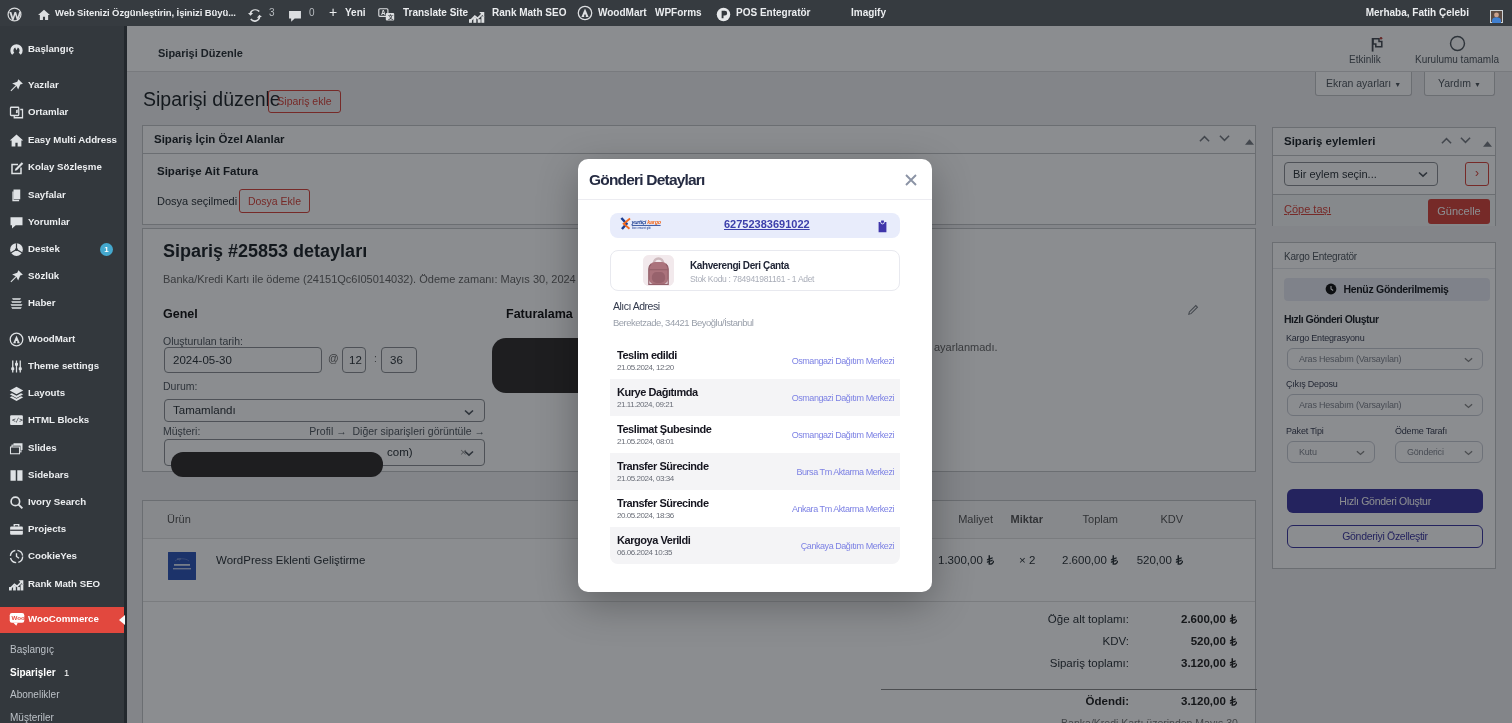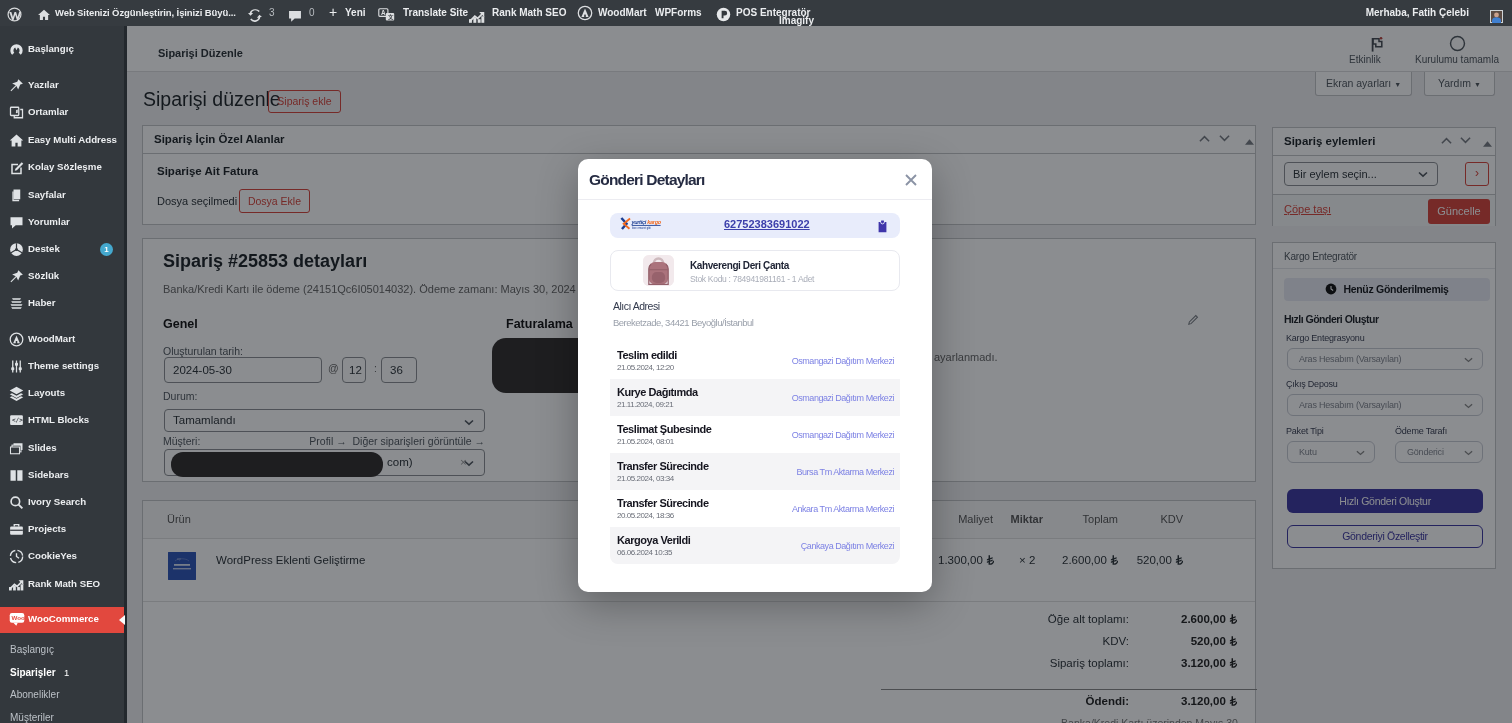--- a/index.html
+++ b/index.html
@@ -83,21 +83,21 @@
             </svg></span>
         <span class="sorters" style="left:1102px;top:10px;"><svg width="9" height="6" viewBox="0 0 10 6">
               <path d="M5 0 10 6H0z" fill="#787c82"></path>
             </svg></span>
       </div>
       <div class="abs" style="left:14px;top:39px;font-size:11.5px;font-weight:700;color:#1d2327;">Siparişe Ait Fatura</div>
       <div class="abs" style="left:14px;top:69px;font-size:11px;color:#2c3338;">Dosya seçilmedi</div>
       <div class="redbtn" style="left:96px;top:63px;width:71px;height:24px;line-height:22px;">Dosya Ekle</div>
     </div>
 
-    <div class="panel" style="left:15px;top:212px;width:1114px;height:244px;">
+    <div class="panel" style="left:15px;top:202px;width:1114px;height:244px;">
       <div class="abs" style="left:20px;top:12px;font-size:18px;font-weight:600;color:#1d2327;">Sipariş #25853 detayları</div>
       <div class="abs" style="left:20px;top:44px;font-size:11px;color:#666;">Banka/Kredi Kartı ile ödeme (24151Qc6I05014032). Ödeme zamanı: Mayıs 30, 2024 12:36</div>
       <div class="abs" style="left:20px;top:78px;font-size:12.5px;font-weight:600;color:#111;">Genel</div>
       <div class="abs" style="left:20px;top:106px;font-size:10.5px;color:#50575e;">Oluşturulan tarih:</div>
       <div class="inp" style="left:21px;top:118px;width:158px;height:26px;line-height:24px;">2024-05-30</div>
       <div class="abs" style="left:185px;top:123px;font-size:10.5px;color:#666;">@</div>
       <div class="inp" style="left:199px;top:118px;width:24px;height:26px;line-height:24px;padding-left:6px;">12</div>
       <div class="abs" style="left:231px;top:123px;font-size:10.5px;color:#666;">:</div>
       <div class="inp" style="left:238px;top:118px;width:36px;height:26px;line-height:24px;">36</div>
       <div class="abs" style="left:20px;top:151px;font-size:10.5px;color:#50575e;">Durum:</div>
@@ -277,21 +277,21 @@
           <path d="M10 4.5 14.5 15h-9z" fill="#dcdee0"></path>
           <rect x="9" y="12" width="2" height="4" fill="#33383d"></rect>
         </svg></span>
     <span class="it" style="left:598px;">WoodMart</span>
     <span class="it" style="left:655px;">WPForms</span>
     <span class="it" style="left:716px;top:6px;height:15px;"><svg width="15" height="15" viewBox="0 0 20 20">
           <circle cx="10" cy="10" r="9" fill="#e6e8ea"></circle>
           <path d="M7.5 15V5h4.2a3.2 3.2 0 1 1 0 6.4H10V15z" fill="#33383d"></path>
         </svg></span>
     <span class="it" style="left:736px;">POS Entegratör</span>
-    <span class="it" style="left:779px;margin-top:8px;">Imagify</span>
+    <span class="it" style="left:851px;">Imagify</span>
     <span class="it" style="right:43px;">Merhaba, Fatih Çelebi</span>
     <span class="it" style="right:9px;top:7px;height:13px;width:13px;"><svg width="13" height="13" viewBox="0 0 13 13">
           <rect width="13" height="13" fill="#cfd3d6"></rect>
           <rect x="1" y="1" width="11" height="11" fill="#5a4a42"></rect>
           <circle cx="6.5" cy="5" r="2.4" fill="#caa18c"></circle>
           <path d="M2 13v-2.5c0-2 2-3.2 4.5-3.2s4.5 1.2 4.5 3.2V13z" fill="#3f7fd0"></path>
         </svg></span>
   </div>
   <div id="sidebar">
     <div class="edge"></div>

